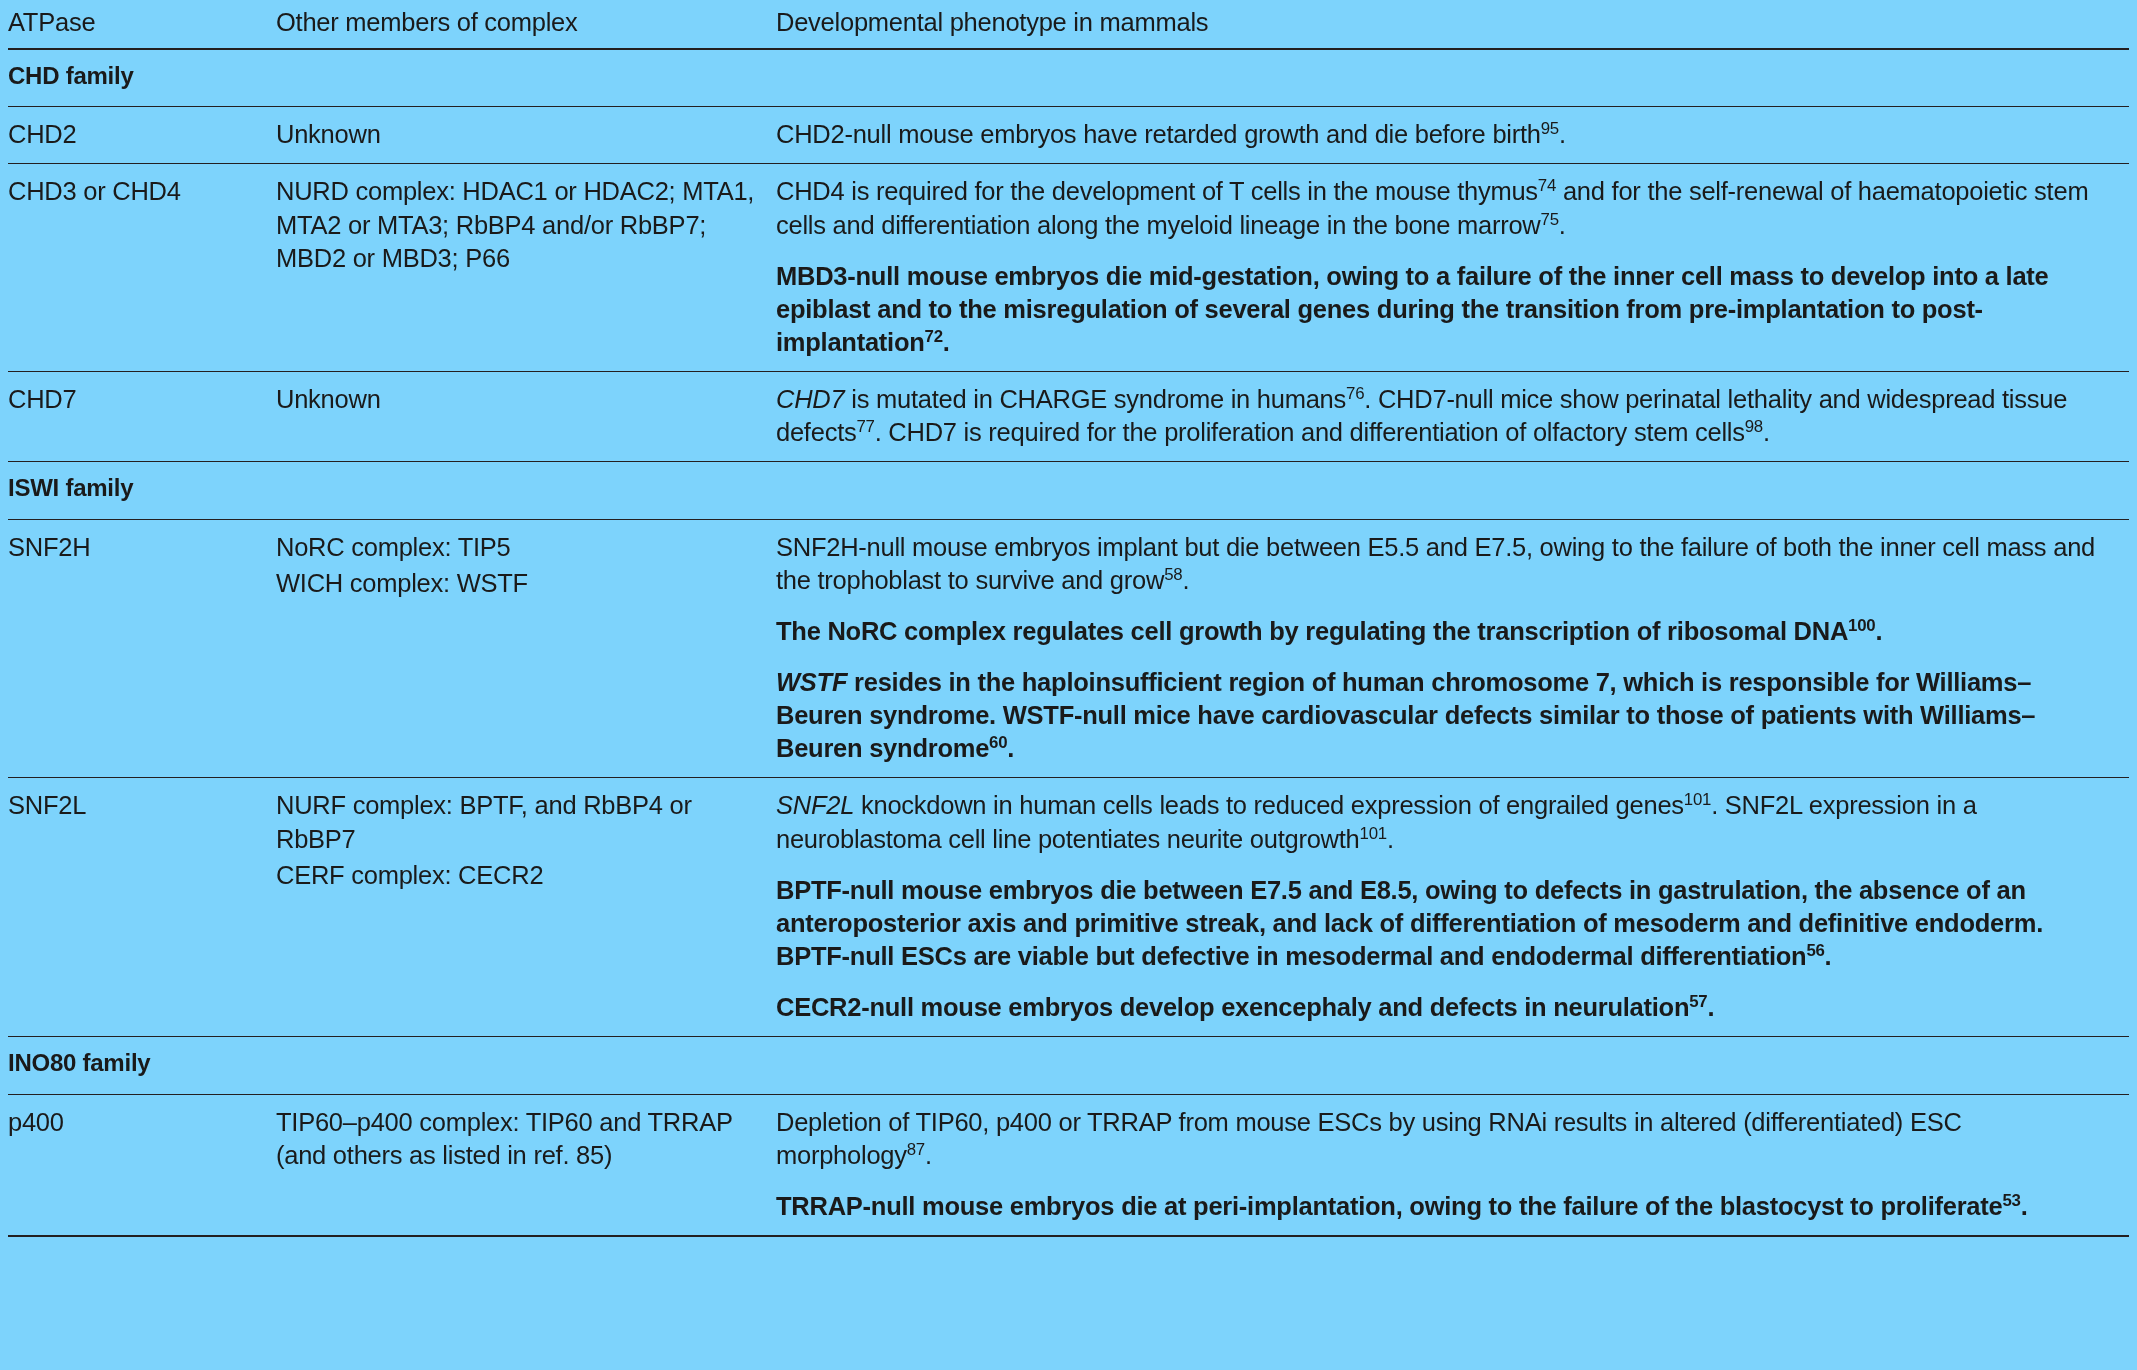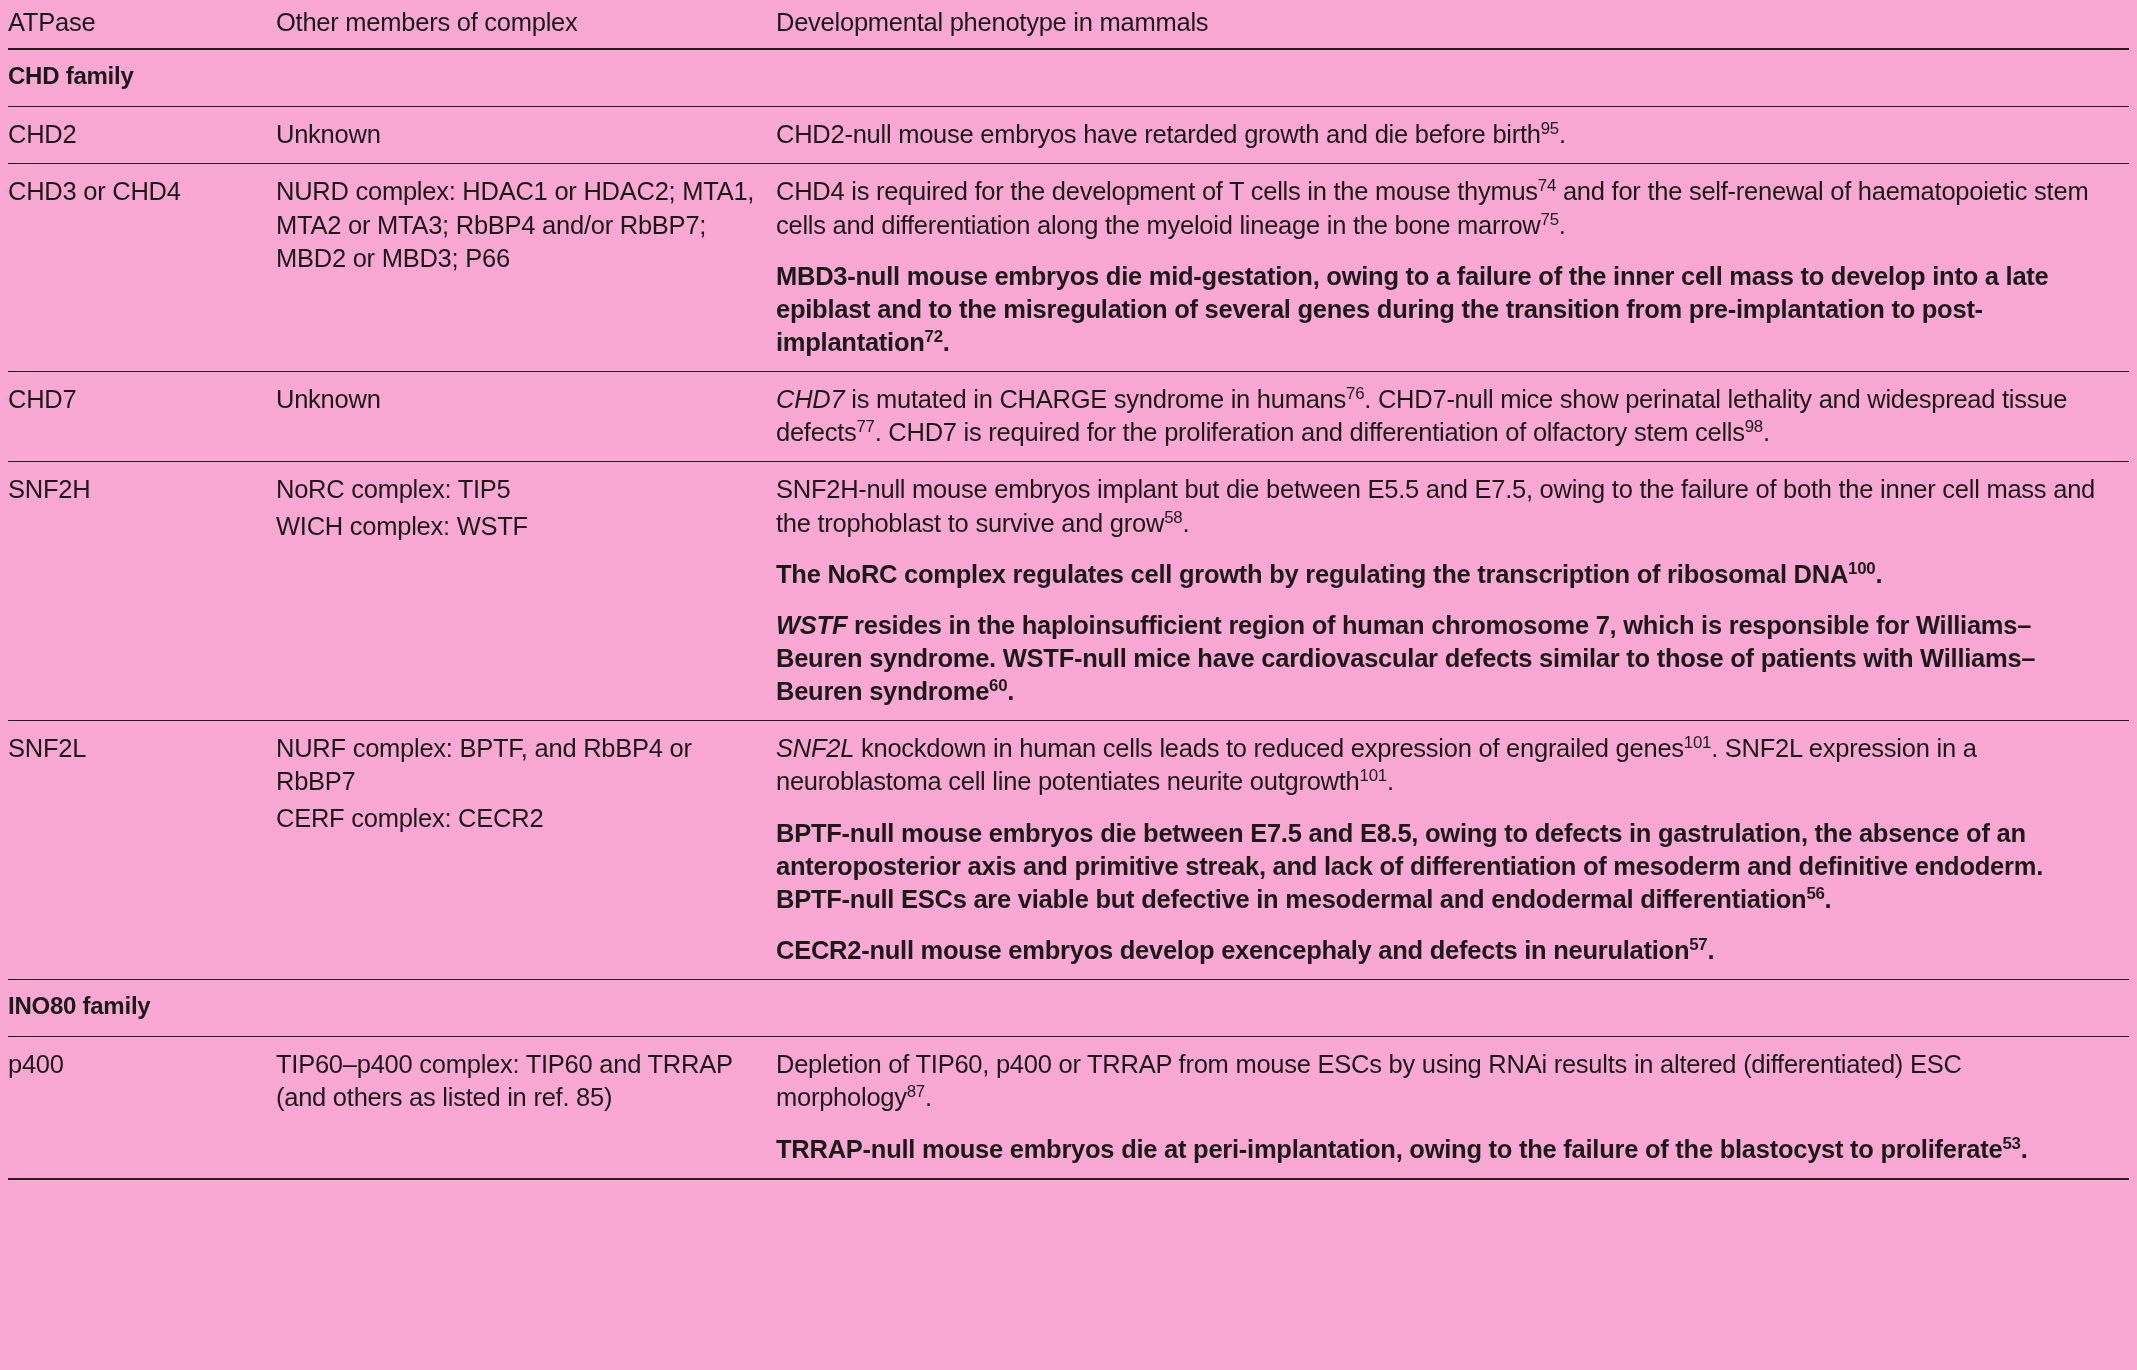--- a/index.html
+++ b/index.html
@@ -10,21 +10,21 @@
   body {
     width: 2137px;
     height: 1370px;
     font-family: "Liberation Sans", "DejaVu Sans", sans-serif;
     color: #1a1a1a;
     overflow: hidden;
   }
   #table-wrap {
     width: 2137px;
     height: 1370px;
-    background: #f9a8d4;
+    background: #7dd3fc;
     box-sizing: border-box;
     padding: 0 8px;
   }
   table.nature-table {
     width: 2121px;
     border-collapse: collapse;
     table-layout: fixed;
     font-size: 25.5px;
     line-height: 1.30;
     letter-spacing: -0.25px;
@@ -120,20 +120,23 @@
         <td>CHD7</td>
         <td>
           <div class="sub">Unknown</div>
         </td>
         <td>
           <div class="para"><i>CHD7</i> is mutated in CHARGE syndrome in humans<sup>76</sup>. CHD7-null mice show perinatal lethality and widespread tissue defects<sup>77</sup>. CHD7 is required for the proliferation and differentiation of olfactory stem cells<sup>98</sup>.</div>
         </td>
       </tr>
 
 
+      <tr>
+        <td class="family-cell" colspan="3">ISWI family</td>
+      </tr>
 
       <tr>
         <td>SNF2H</td>
         <td>
           <div class="sub">NoRC complex: TIP5</div>
           <div class="sub">WICH complex: WSTF</div>
         </td>
         <td>
           <div class="para">SNF2H-null mouse embryos implant but die between E5.5 and E7.5, owing to the failure of both the inner cell mass and the trophoblast to survive and grow<sup>58</sup>.</div>
           <div class="para">The NoRC complex regulates cell growth by regulating the transcription of ribosomal DNA<sup>100</sup>.</div>

